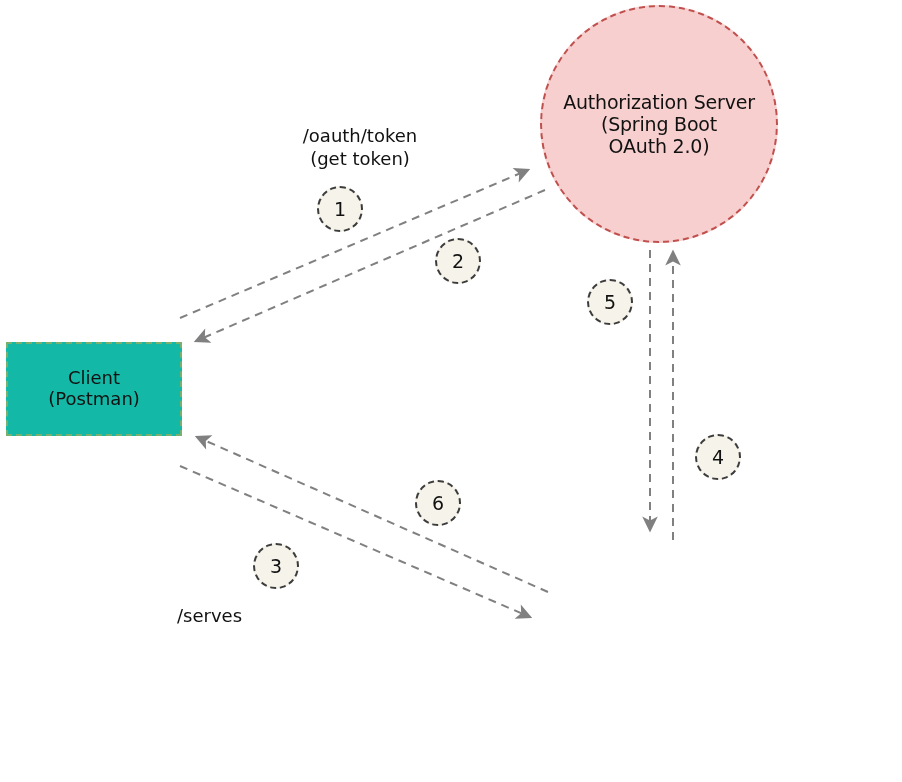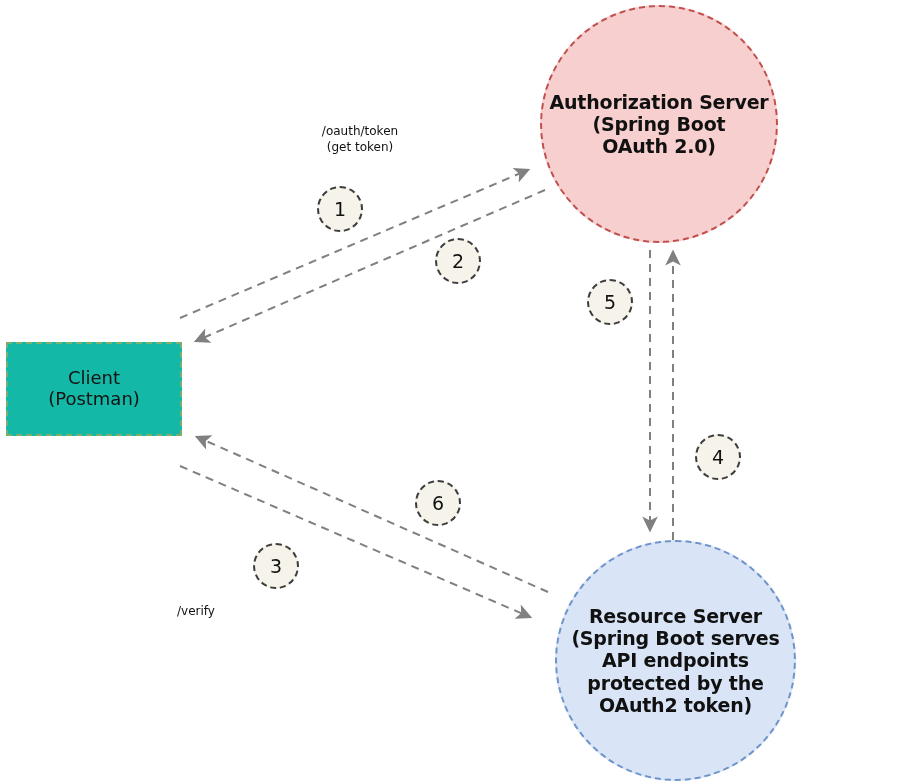--- a/index.html
+++ b/index.html
@@ -24,21 +24,21 @@
   }
 
   
   .node {
     position: absolute;
     box-sizing: border-box;
     display: flex;
     align-items: center;
     justify-content: center;
     text-align: center;
-    font-weight: bold;
+    font-weight: normal;
     color: #111111;
     line-height: 1.16;
     white-space: pre-line;
   }
   .node.circle { border-radius: 50%; }
 
   #node-auth {
     left: 540px; top: 5px;
     width: 238px; height: 238px;
     background: #f7cfcf;
@@ -81,21 +81,21 @@
   #badge-1 { left: 317px; top: 186px; }
   #badge-2 { left: 435px; top: 238px; }
   #badge-3 { left: 253px; top: 543px; }
   #badge-4 { left: 695px; top: 434px; }
   #badge-5 { left: 587px; top: 279px; }
   #badge-6 { left: 415px; top: 480px; }
 
   
   .edge-label {
     position: absolute;
-    font-size: 12px;
+    font-size: 18px;
     color: #111111;
     text-align: center;
     white-space: pre-line;
     line-height: 1.3;
   }
   #label-token     { left: 250px; top: 124px; width: 220px; }
   #label-check     { left: 672px; top: 366px; width: 230px; }
   #label-account   { left: 177px; top: 604px; width: 160px; text-align: left; }
 </style>
 </head>
@@ -120,34 +120,29 @@
 
     <line x1="650" y1="250" x2="650" y2="530" stroke="#808080" stroke-width="2" stroke-dasharray="8,6" marker-end="url(#ah)"></line>
 
     <line x1="673" y1="540" x2="673" y2="252" stroke="#808080" stroke-width="2" stroke-dasharray="8,6" marker-end="url(#ah)"></line>
   </svg>
 
   <div class="node circle" id="node-auth">Authorization Server
 (Spring Boot
 OAuth 2.0)</div>
 
-  <div class="node circle" id="node-resource">Resource Server
-(Spring Boot serves
-API endpoints
-protected by the
-OAuth2 token)</div>
 
   <div class="node" id="node-client">Client
 (Postman)</div>
 
   <div class="edge-label" id="label-token">/oauth/token
 (get token)</div>
 
 
-  <div class="edge-label" id="label-account">/verify</div>
+  <div class="edge-label" id="label-account">/serves</div>
 
   <div class="badge" id="badge-1">1</div>
 
   <div class="badge" id="badge-2">2</div>
 
   <div class="badge" id="badge-3">3</div>
 
   <div class="badge" id="badge-4">4</div>
 
   <div class="badge" id="badge-5">5</div>

